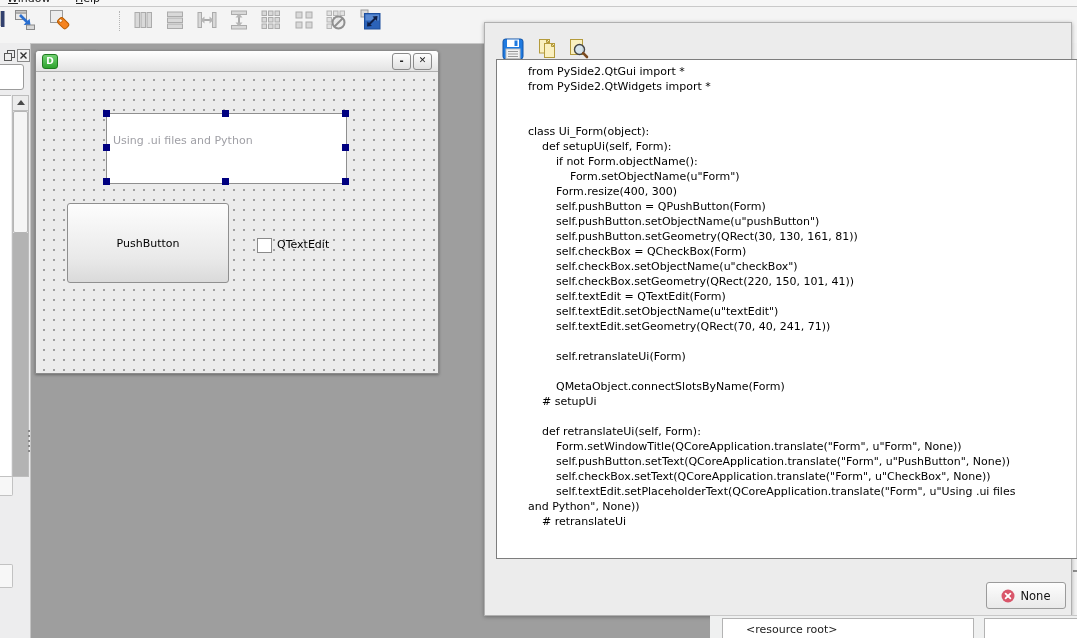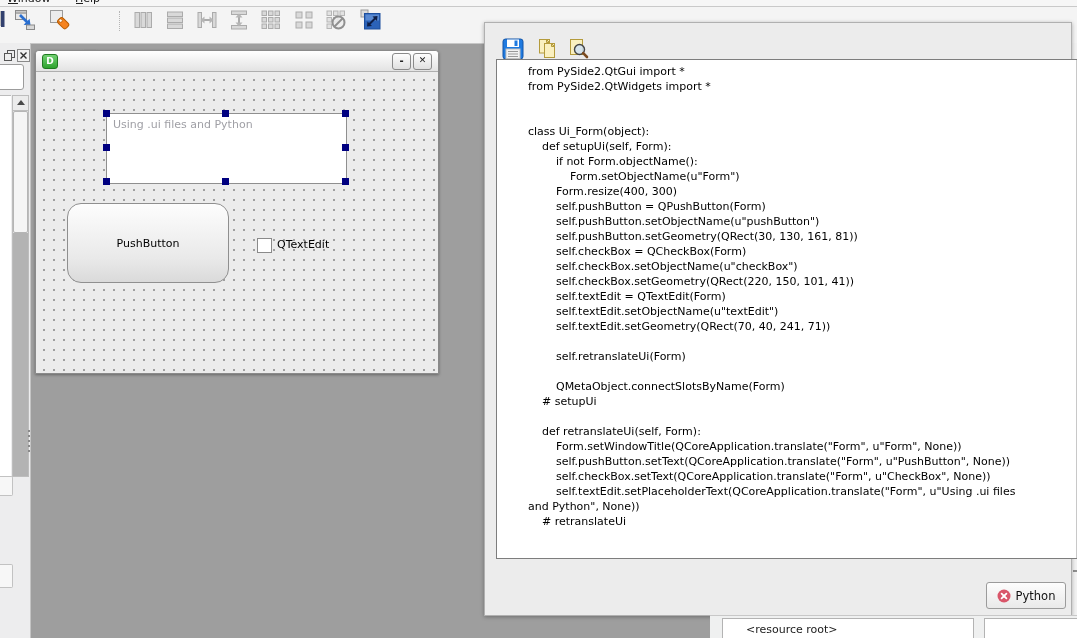--- a/index.html
+++ b/index.html
@@ -31,23 +31,23 @@
   .splitdots{position:absolute;left:28px;width:3px;}
   .splitdots i{display:block;width:2px;height:2px;background:#8a8a8a;margin:3px 0;}
   
   #formwin{left:35px;top:50px;width:402px;height:322px;border:1px solid #8a8a8a;border-radius:4px 4px 0 0;box-shadow:0 1px 3px rgba(0,0,0,.35);z-index:3;background:#ececec;}
   #formtitle{position:absolute;left:0;top:0;width:100%;height:20px;background:linear-gradient(#ffffff,#e3e3e3);border-bottom:1px solid #aeaeae;border-radius:3px 3px 0 0;}
   #dicon{position:absolute;left:6px;top:3px;width:14px;height:13px;border-radius:3px;background:linear-gradient(#72d172,#2fa32f);border:1px solid #1f7a1f;color:#fff;font-size:9px;font-weight:bold;text-align:center;line-height:13px;}
   #formtitletext{position:absolute;left:0;right:30px;top:2px;text-align:center;font-size:11px;color:#151515;}
   .winbtn{position:absolute;top:2px;width:17px;height:15px;border:1px solid #8a8a8a;border-radius:3px;background:linear-gradient(#fdfdfd,#e0e0e0);text-align:center;font-size:10px;font-weight:bold;color:#222;line-height:13px;}
   #formbody{position:absolute;left:0;top:21px;right:0;bottom:0;background:#ececec;background-image:radial-gradient(circle,#9f9f9f 0.8px,transparent 1.1px);background-size:10px 10px;background-position:3px 3px;}
   #textedit{position:absolute;left:70px;top:41px;width:239px;height:69px;background:#fff;border:1px solid #8f8f8f;}
-  #textedit span{display:block;padding:4px 0 0 6px;font-size:11px;color:#a0a0a6;}
+  #textedit span{display:block;padding:20px 0 0 6px;font-size:11px;color:#a0a0a6;}
   .handle{position:absolute;width:7px;height:7px;background:#000080;}
-  #pushbtn{position:absolute;left:31px;top:131px;width:160px;height:78px;background:linear-gradient(#fdfdfd,#e9e9e9 70%,#dadada);border:1px solid #8f8f8f;border-radius:14px;display:flex;align-items:center;justify-content:center;font-size:11px;color:#000;}
+  #pushbtn{position:absolute;left:31px;top:131px;width:160px;height:78px;background:linear-gradient(#fdfdfd,#e9e9e9 70%,#dadada);border:1px solid #8f8f8f;border-radius:3px;display:flex;align-items:center;justify-content:center;font-size:11px;color:#000;}
   #cbbox{position:absolute;left:221px;top:166px;width:13px;height:13px;background:#fff;border:1px solid #8a8a8a;}
   #cblabel{position:absolute;left:241px;top:166px;font-size:11px;color:#000;line-height:14px;}
   
   #codewin{left:484px;top:22px;width:586px;height:592px;background:#ececec;border:1px solid #b0b0b0;box-shadow:0 1px 4px rgba(0,0,0,.3);z-index:4;}
   .cwicon{position:absolute;top:14px;width:24px;height:24px;}
   #codearea{position:absolute;left:11px;top:36px;width:569px;height:498px;background:#fff;border:1px solid #7d7d7d;overflow:hidden;padding-left:27px;}
   #codepre{margin:0;padding:4px 4px 4px 4px;font-family:"DejaVu Sans",sans-serif;font-size:11px;line-height:15px;color:#000;white-space:pre;}
   #vscroll{position:absolute;right:0;top:0;bottom:0;width:16px;background:#f1f1f1;border-left:1px solid #c8c8c8;}
   #vscroll .up,#vscroll .down{position:absolute;left:0;width:100%;height:15px;background:#ececec;}
   #vscroll .up{top:0;border-bottom:1px solid #c8c8c8;}
@@ -352,17 +352,17 @@
         <div class="down">
             <div class="tri-down"></div>
           </div>
       </div>
     </div>
     <div id="closebtn">
       <svg width="14" height="14" viewBox="0 0 14 14">
           <circle cx="7" cy="7" r="6.5" fill="#d9566a"></circle>
           <path d="M4.6 4.6 L9.4 9.4 M9.4 4.6 L4.6 9.4" stroke="#fff" stroke-width="1.8" stroke-linecap="round"></path>
         </svg>
-      <span>Python</span>
+      <span>None</span>
     </div>
   </div>
 
 </div>
 
 </body></html>

